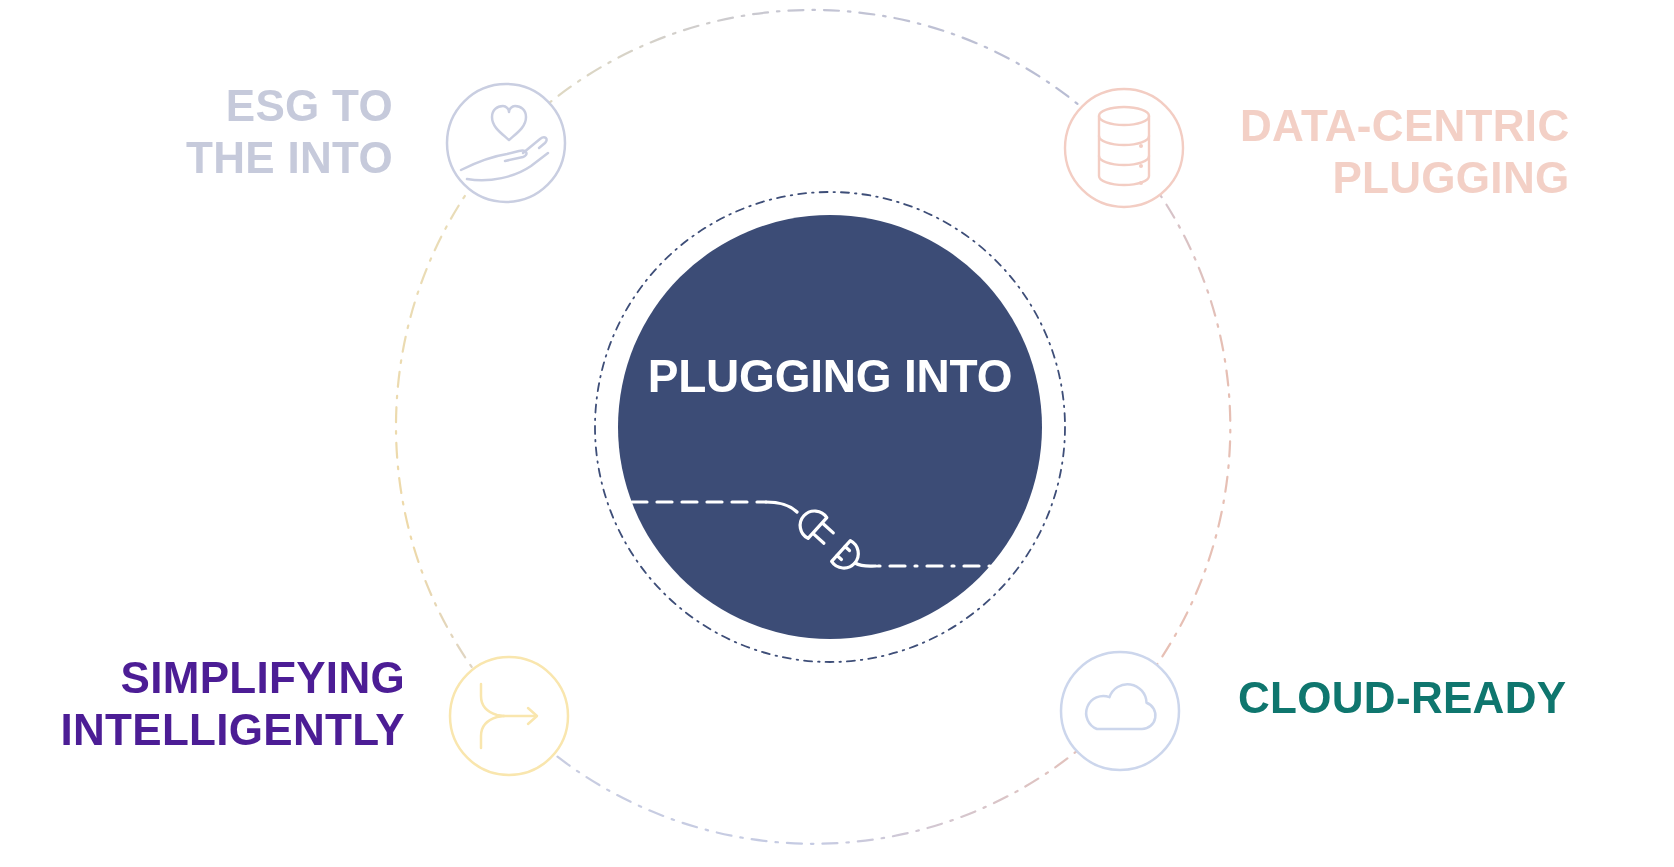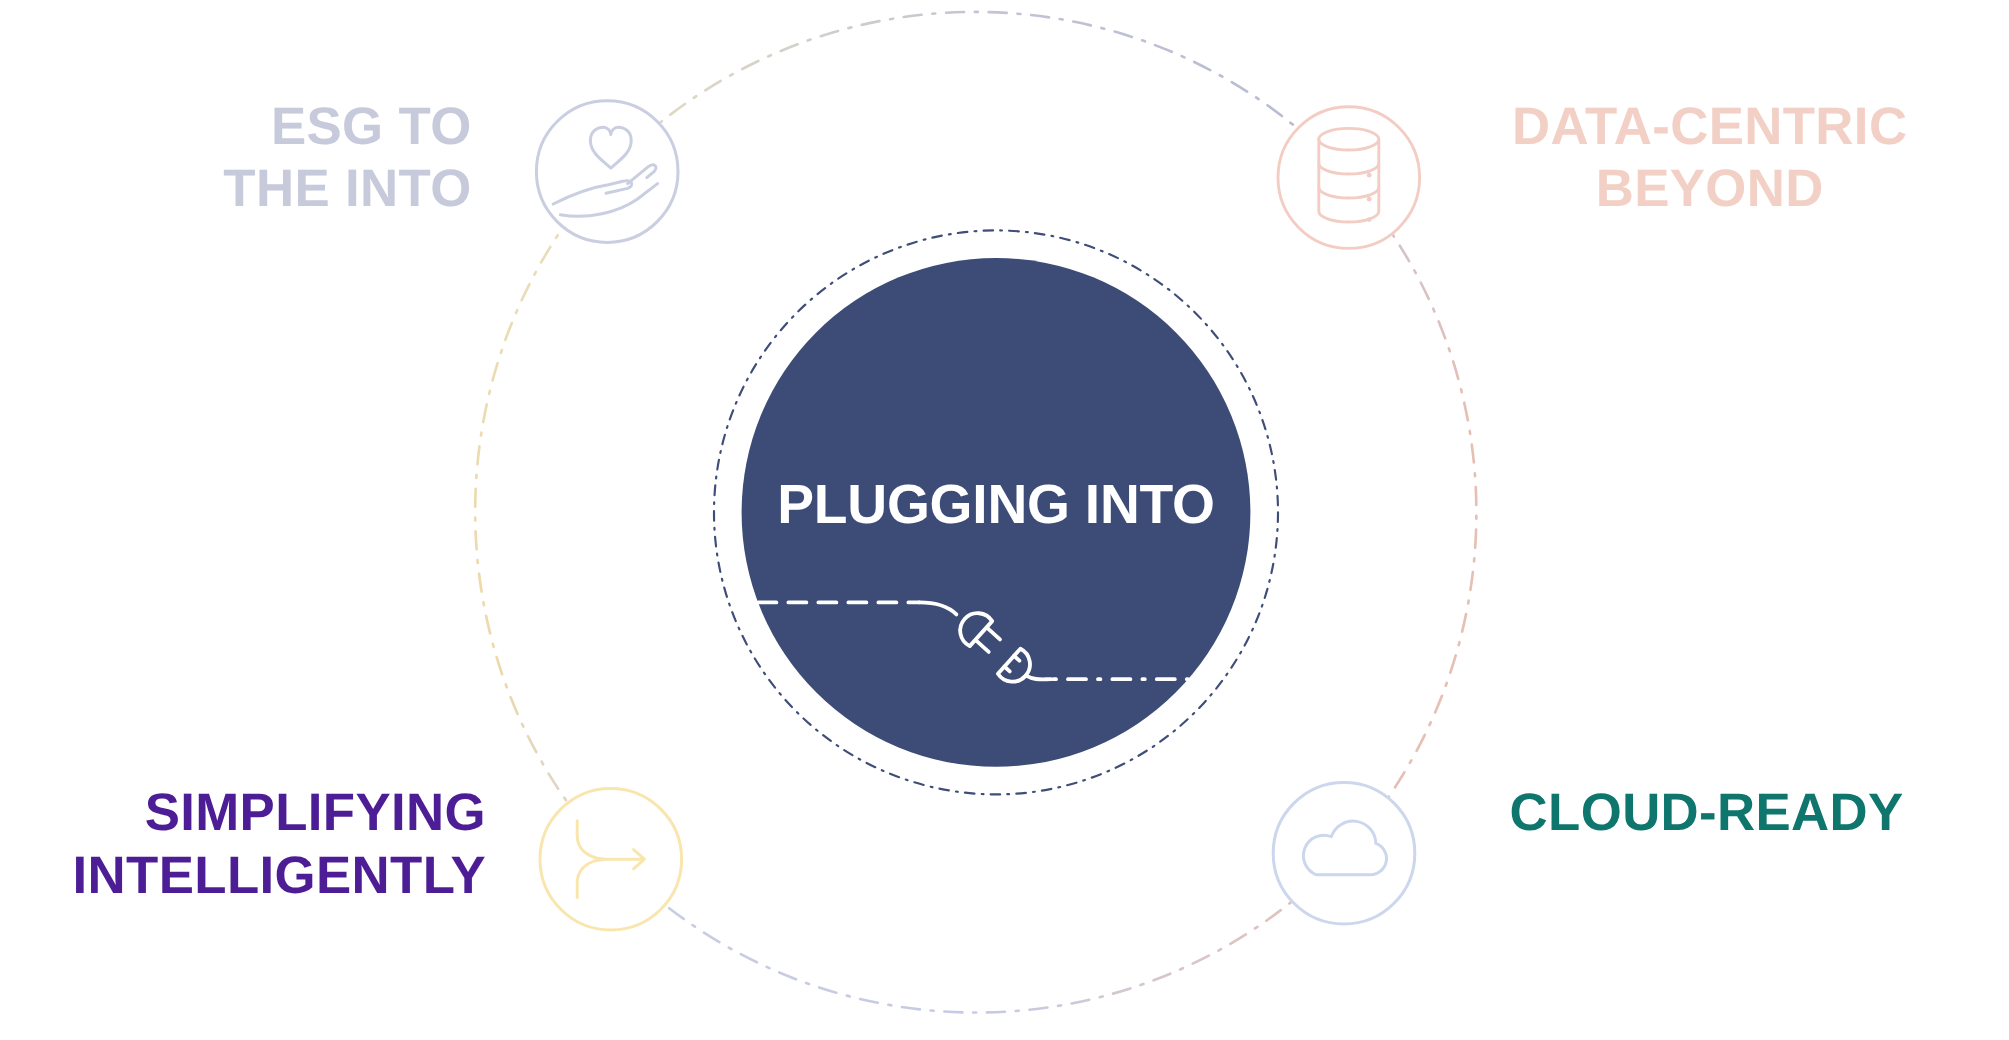--- a/index.html
+++ b/index.html
@@ -2,27 +2,27 @@
 <html><head>
 <meta charset="utf-8">
 <style>
   html,body{margin:0;padding:0;background:#ffffff;}
   body{width:1674px;height:867px;overflow:hidden;position:relative;
        font-family:"Liberation Sans",sans-serif;}
   .stage{position:absolute;left:0;top:0;width:1674px;height:867px;}
   svg.diagram{position:absolute;left:0;top:0;}
   .sat-label{position:absolute;font-weight:700;font-size:44px;line-height:52px;
              letter-spacing:.3px;white-space:nowrap;}
-  .sat-label span{display:block;padding-left:20px;}
+  .sat-label span{display:block;}
   .align-r{text-align:right;}
-  .align-l{text-align:center;}
+  .align-l{text-align:right;margin-top:20px;}
   .center-title{position:absolute;left:530px;top:351px;width:600px;
                 text-align:center;font-weight:700;font-size:46px;line-height:51px;
                 letter-spacing:-0.2px;color:#ffffff;}
-  .center-title span{display:block;margin-top:44px;}
+  .center-title span{display:block;}
 </style>
 </head>
 <body>
 
 <div class="stage">
 
   <svg class="diagram" width="1674" height="867" viewBox="0 0 1674 867">
     <defs>
       <linearGradient id="gTop" gradientUnits="userSpaceOnUse" x1="506" y1="143" x2="1124" y2="148">
         <stop offset="0" stop-color="#e4dcbf"></stop>
@@ -111,21 +111,21 @@
     <span>PLUGGING INTO</span>
   </div>
 
   <div class="sat-label align-r" style="left: 0px; width: 393px; top: 80px; color: rgb(198, 202, 219);">
     <span>ESG TO</span>
     <span>THE INTO</span>
   </div>
 
   <div class="sat-label align-l" style="left: 1240px; top: 80px; color: rgb(243, 208, 198);">
     <span>DATA-CENTRIC</span>
-    <span>BEYOND</span>
+    <span>PLUGGING</span>
   </div>
 
   <div class="sat-label align-r" style="left: 0px; width: 405px; top: 652px; color: #4c1d95;">
     <span>SIMPLIFYING</span>
     <span>INTELLIGENTLY</span>
   </div>
 
   <div class="sat-label align-l" style="left: 1238px; top: 652px; color: #0f766e;">
     <span>CLOUD-READY</span>
   </div>

